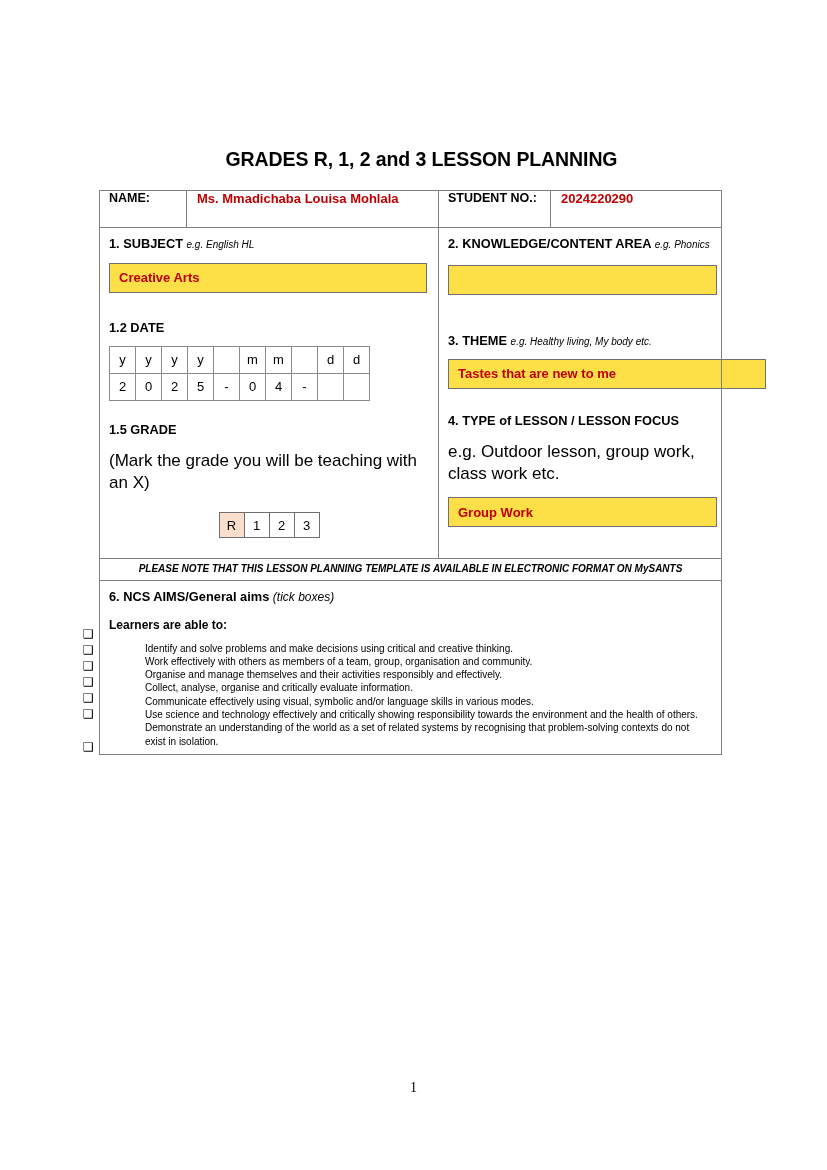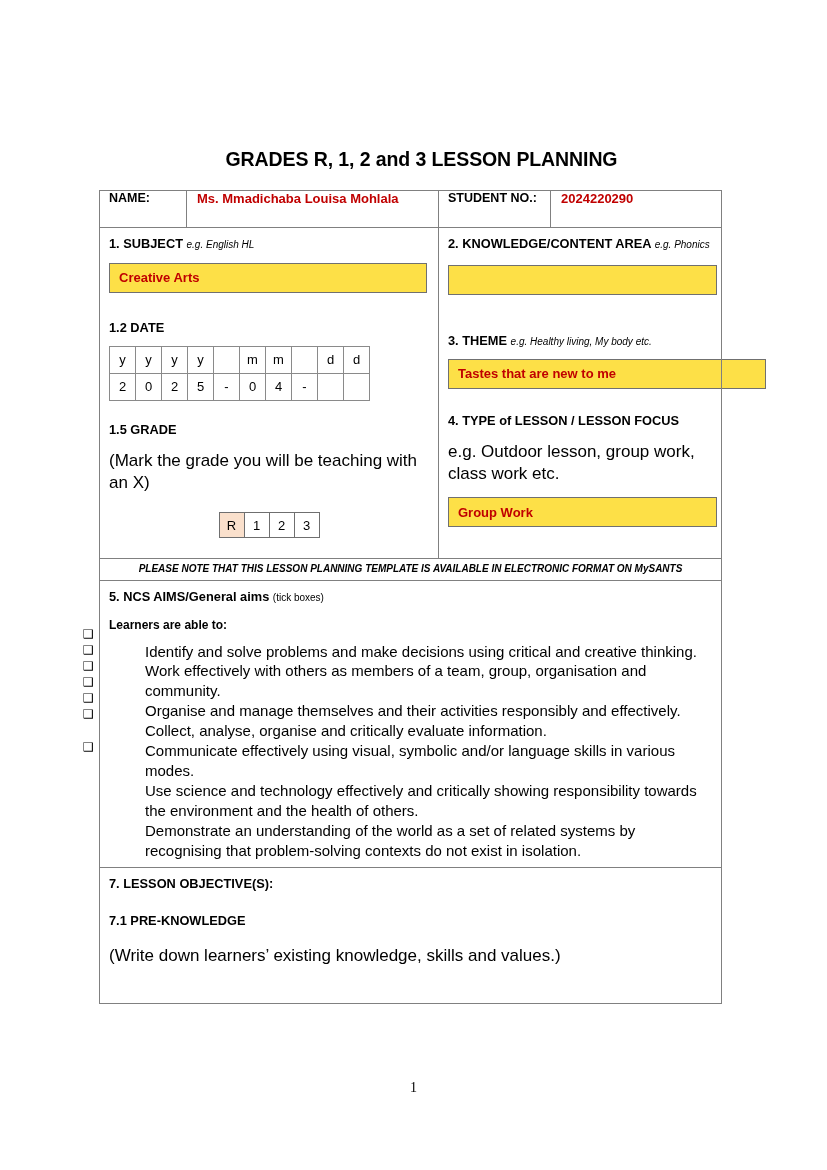--- a/index.html
+++ b/index.html
@@ -135,30 +135,31 @@
     font-weight: bold;
     font-size: 10px;
     line-height: 1.35;
     padding: 3px 6px 4px 6px;
   }
 
   
   .aims-head { font-weight: bold; font-size: 12.8px; }
   .aims-head .tick {
     font-weight: normal;
-    font-size: 10px;
+    font-style: italic;
+    font-size: 12px;
   }
   .learners { font-weight: bold; font-size: 12px; margin-top: 14px; }
   .aims-list {
     list-style: none;
     margin: 10px 0 0 0;
     padding: 0;
   }
   .aims-list li {
-    font-size: 15px;
+    font-size: 10px;
     line-height: 1.33;
     padding-left: 36px;
     margin-bottom: 0px;
   }
   
   .checkbox-col {
     position: absolute;
     left: 83px;
     top: 628px;
     width: 16px;
@@ -316,48 +317,38 @@
       <tr>
         <td colspan="4">
           <div class="please-note">PLEASE NOTE THAT THIS LESSON PLANNING TEMPLATE IS AVAILABLE IN ELECTRONIC FORMAT ON MySANTS</div>
         </td>
       </tr>
 
       <tr>
         <td colspan="4">
           <div class="cell-pad" style="padding-bottom:6px;">
             <div class="aims-head">
-              <span>5. NCS AIMS/General aims</span>
+              <span>6. NCS AIMS/General aims</span>
               <span class="tick">(tick boxes)</span>
             </div>
             <div class="learners">Learners are able to:</div>
             <ul class="aims-list">
               <li>Identify and solve problems and make decisions using critical and creative thinking.</li>
               <li>Work effectively with others as members of a team, group, organisation and community.</li>
               <li>Organise and manage themselves and their activities responsibly and effectively.</li>
               <li>Collect, analyse, organise and critically evaluate information.</li>
               <li>Communicate effectively using visual, symbolic and/or language skills in various modes.</li>
               <li>Use science and technology effectively and critically showing responsibility towards the environment and the health of others.</li>
               <li>Demonstrate an understanding of the world as a set of related systems by recognising that problem-solving contexts do not exist in isolation.</li>
             </ul>
           </div>
         </td>
       </tr>
 
 
-      <tr>
-        <td colspan="4">
-          <div class="cell-pad" style="height:135px; box-sizing:border-box;">
-            <div class="sec-head">7. LESSON OBJECTIVE(S):</div>
-            <div class="sec-head" style="margin-top:21px;">7.1 PRE-KNOWLEDGE</div>
-            <div class="hint" style="margin-top:16px;">(Write down learners’ existing knowledge, skills and values.)</div>
-            <div class="blank-area"></div>
-          </div>
-        </td>
-      </tr>
 
     </tbody>
   </table>
 
   <div class="checkbox-col">
     <span class="cbx" style="margin-bottom:4px;">❑</span>
     <span class="cbx" style="margin-bottom:4px;">❑</span>
     <span class="cbx" style="margin-bottom:4px;">❑</span>
     <span class="cbx" style="margin-bottom:4px;">❑</span>
     <span class="cbx" style="margin-bottom:4px;">❑</span>

